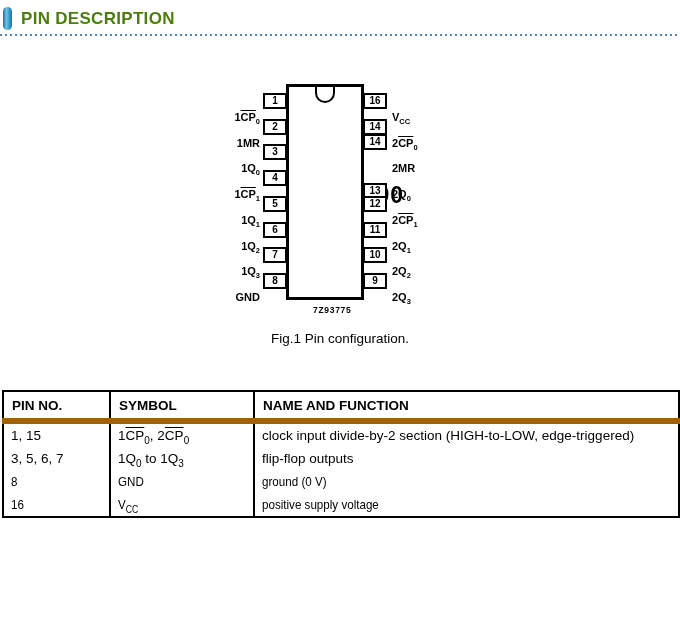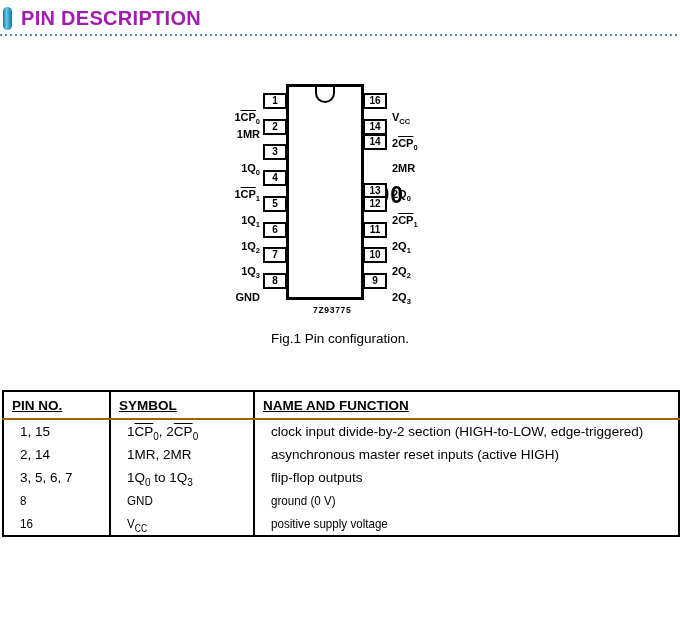--- a/index.html
+++ b/index.html
@@ -3,21 +3,21 @@
 <meta charset="utf-8">
 <style>
   html,body{margin:0;padding:0;background:#fff;}
   .page{position:relative;width:680px;height:629px;background:#ffffff;overflow:hidden;
         font-family:"Liberation Sans",sans-serif;color:#000;}
 
   
   .sec-header{position:absolute;left:3px;top:7px;display:flex;align-items:center;gap:9px;}
   .marker{width:9px;height:23px;border-radius:4.5px;
           background:linear-gradient(90deg,#1c6f9e 0%,#6ec4e6 38%,#2e9ac8 72%,#16739f 100%);}
-  .sec-title{font-size:20px;font-weight:bold;color:#a21caf;letter-spacing:.3px;}
+  .sec-title{font-size:17px;font-weight:bold;color:#4d7c0f;letter-spacing:.3px;}
   .dotted-rule{position:absolute;left:0;top:34px;width:680px;height:2px;
                background:repeating-linear-gradient(90deg,#4a86b8 0 2px,transparent 2px 5px);}
 
   
   .chip-body{position:absolute;left:286px;top:84px;width:78px;height:216px;
              border:3px solid #000;box-sizing:border-box;background:#fff;}
   .notch{position:absolute;left:315px;top:87px;width:20px;height:16px;box-sizing:border-box;
          border:2.5px solid #000;border-top:none;border-radius:0 0 10px 10px;background:#fff;}
   .chip-name{position:absolute;left:286px;top:182px;width:78px;text-align:right;
              font-weight:bold;font-size:23px;letter-spacing:1px;margin-left:40px;}
@@ -33,22 +33,22 @@
   .fig-caption{position:absolute;left:160px;top:331px;width:360px;text-align:center;font-size:13.5px;}
 
   .ov{text-decoration:overline;text-decoration-thickness:1px;}
   sub.sb{font-size:.68em;line-height:0;}
 
   
   table.pin-table{position:absolute;left:2px;top:390px;width:676px;border-collapse:collapse;
                   table-layout:fixed;font-size:13.5px;border:2px solid #000;}
   .pin-table col.c1{width:107px;} .pin-table col.c2{width:144px;} .pin-table col.c3{width:425px;}
   .pin-table th{height:26px;text-align:left;font-weight:bold;padding:0 0 0 8px;
-                border-bottom:2px solid #a16207;vertical-align:middle;text-decoration:underline;}
-  .pin-table td{height:23px;padding:0 0 0 16px;vertical-align:middle;white-space:nowrap;overflow:hidden;margin-top:42px;}
+                border-bottom:6px solid #a16207;vertical-align:middle;}
+  .pin-table td{height:23px;padding:0 0 0 7px;vertical-align:middle;white-space:nowrap;overflow:hidden;margin-top:42px;}
   .pin-table th + th, .pin-table td + td{border-left:2px solid #000;}
   .pin-table sub.sb{font-size:10px;}
   .ct{display:inline-block;}
   .cnd{transform:scaleX(.86);transform-origin:0 60%;}
 </style>
 </head>
 <body>
 
 <div class="page">
 
@@ -58,21 +58,21 @@
   </div>
   <div class="dotted-rule"></div>
 
   <div>
     <div class="chip-body"></div>
     <div class="notch"></div>
     <div class="chip-name">390</div>
     <div id="pins">
         <div class="pin-label left" style="top: 93px;">1<span class="ov">CP</span><sub class="sb">0</sub></div>
         <div class="pin-box left" style="top: 93px;">1</div>
-        <div class="pin-label left" style="top: 110px;">1MR</div>
+        <div class="pin-label left" style="top: 119px;">1MR</div>
         <div class="pin-box left" style="top: 119px;">2</div>
         <div class="pin-label left" style="top: 144px;">1Q<sub class="sb">0</sub></div>
         <div class="pin-box left" style="top: 144px;">3</div>
         <div class="pin-label left" style="top: 170px;">1<span class="ov">CP</span><sub class="sb">1</sub></div>
         <div class="pin-box left" style="top: 170px;">4</div>
         <div class="pin-label left" style="top: 196px;">1Q<sub class="sb">1</sub></div>
         <div class="pin-box left" style="top: 196px;">5</div>
         <div class="pin-label left" style="top: 222px;">1Q<sub class="sb">2</sub></div>
         <div class="pin-box left" style="top: 222px;">6</div>
         <div class="pin-label left" style="top: 247px;">1Q<sub class="sb">3</sub></div>
@@ -113,25 +113,20 @@
         <th>NAME AND FUNCTION</th>
       </tr>
     </thead>
     <tbody>
         <tr>
           <td><span class="ct">1, 15</span></td>
           <td><span class="ct">1<span class="ov">CP</span><sub class="sb">0</sub>, 2<span class="ov">CP</span><sub class="sb">0</sub></span></td>
           <td><span class="ct">clock input divide-by-2 section (HIGH-to-LOW, edge-triggered)</span></td>
         </tr>
         <tr>
-          <td><span class="ct">2, 14</span></td>
-          <td><span class="ct">1MR, 2MR</span></td>
-          <td><span class="ct">asynchronous master reset inputs (active HIGH)</span></td>
-        </tr>
-        <tr>
           <td><span class="ct">3, 5, 6, 7</span></td>
           <td><span class="ct">1Q<sub class="sb">0</sub> to 1Q<sub class="sb">3</sub></span></td>
           <td><span class="ct">flip-flop outputs</span></td>
         </tr>
         <tr>
           <td><span class="ct cnd">8</span></td>
           <td><span class="ct cnd">GND</span></td>
           <td><span class="ct cnd">ground (0 V)</span></td>
         </tr>
         <tr>

